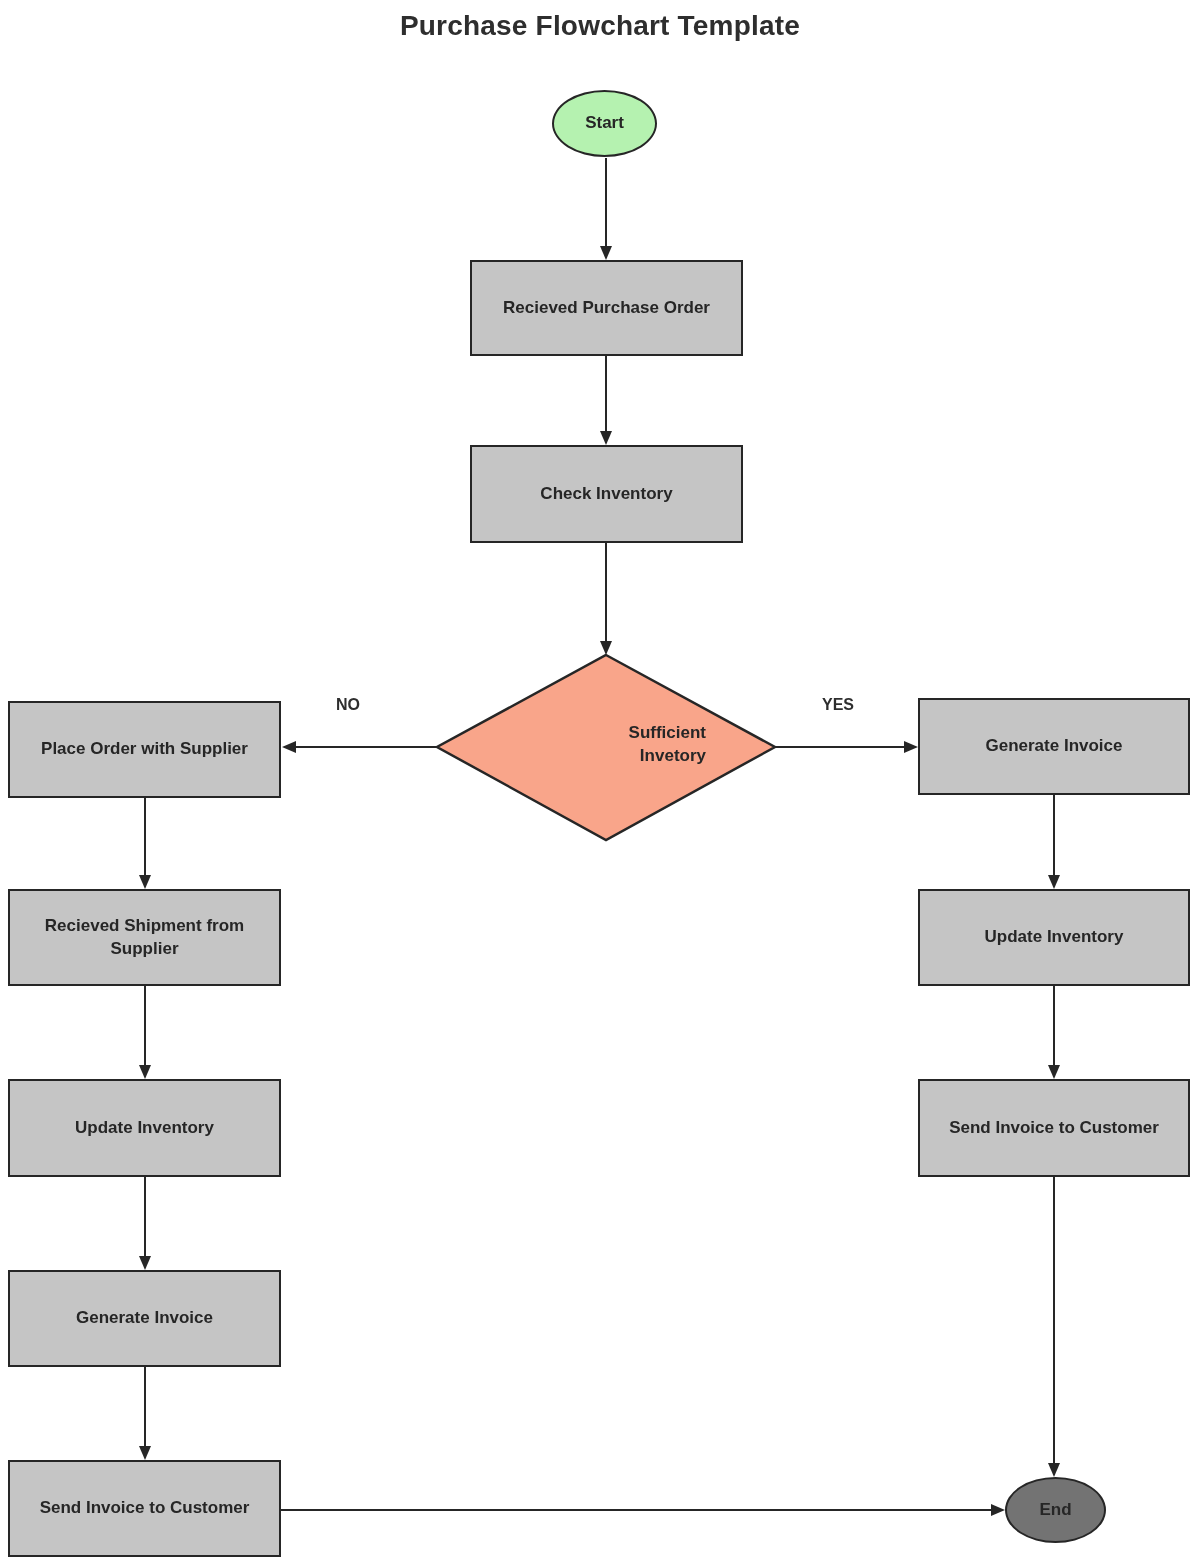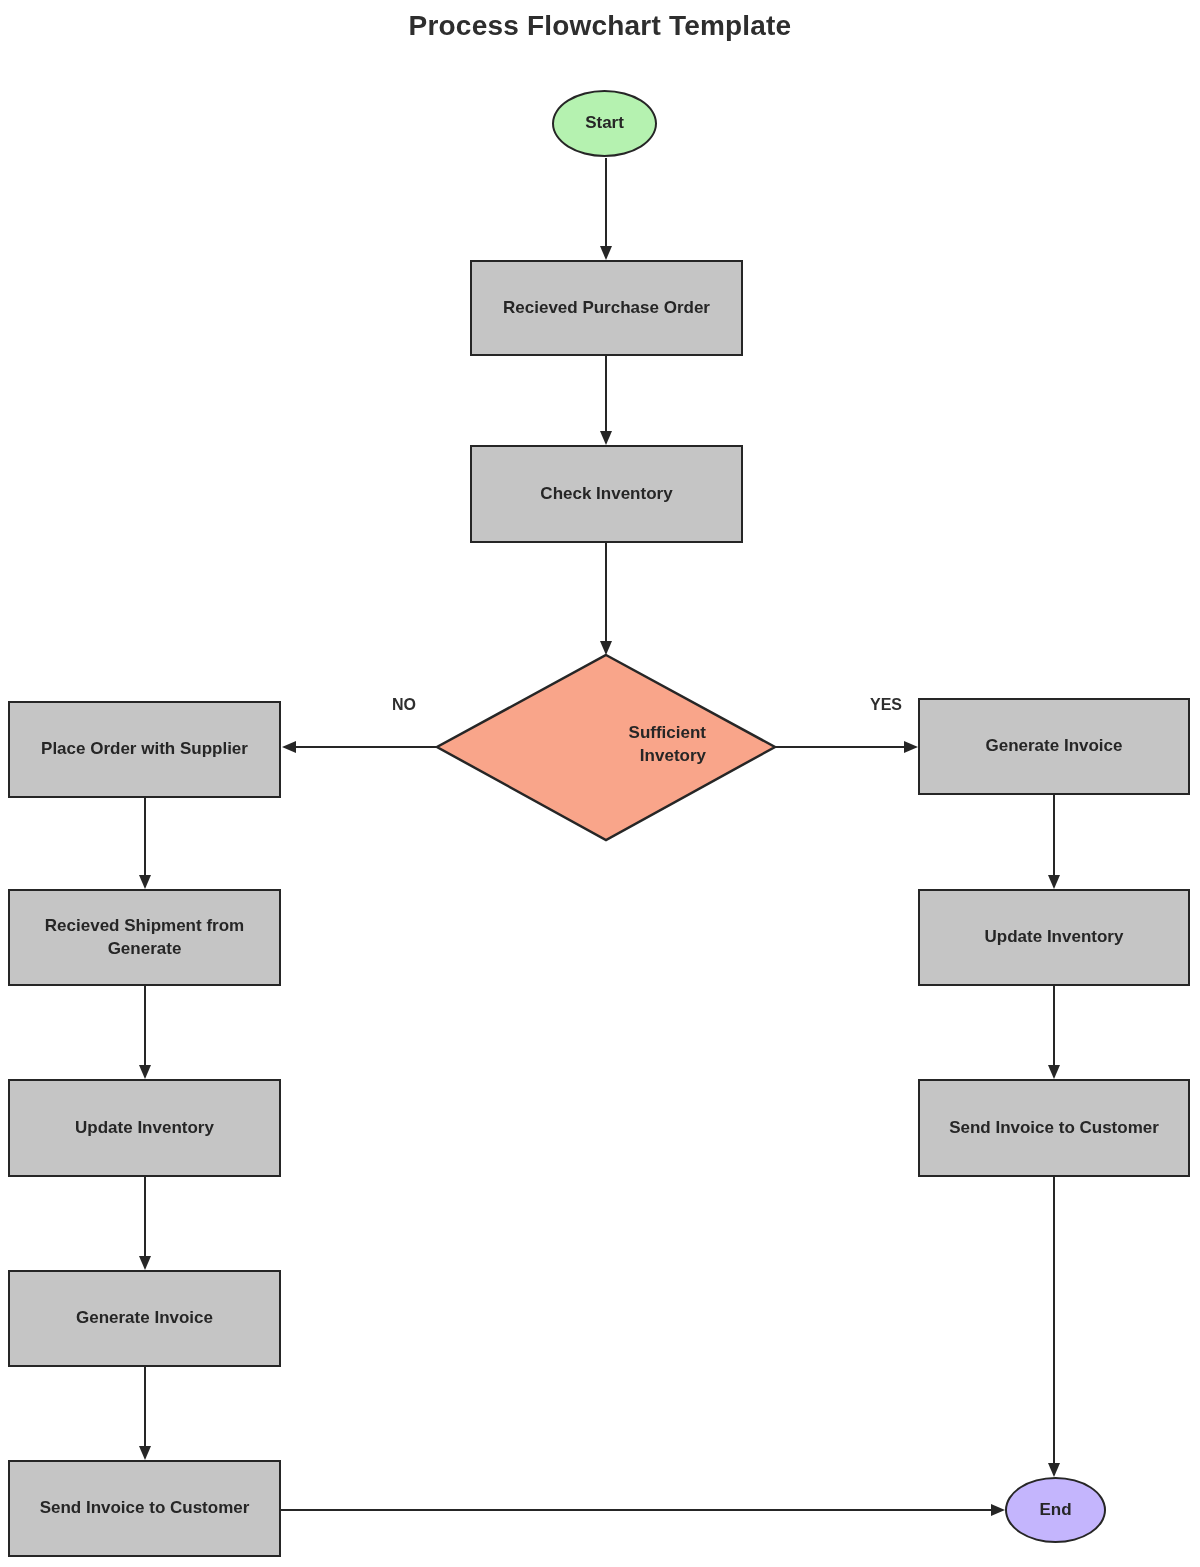--- a/index.html
+++ b/index.html
@@ -49,37 +49,37 @@
     font-size: 17px;
     font-weight: bold;
     color: #262626;
     line-height: 1.35;
   }
   .terminator {
     border: 2.5px solid #262626;
     border-radius: 50%;
   }
   .terminator.start { background: #b5f2b0; }
-  .terminator.end   { background: #c4b5fd; }
+  .terminator.end   { background: #737373; }
   .decision-label {
     position: absolute;
     left: 506px; top: 722px;
     width: 200px;
     text-align: right;
     font-size: 17px;
     font-weight: bold;
     color: #262626;
     line-height: 1.35;
     white-space: pre-line;
     pointer-events: none;
   }
   .edge-label {
     position: absolute;
     width: 80px;
-    text-align: right;
+    text-align: left;
     font-size: 16px;
     font-weight: bold;
     color: #2e2e2e;
   }
   .edge-label.no  { left: 336px; top: 696px; }
   .edge-label.yes { left: 822px; top: 696px; }
 </style>
 </head>
 <body>
 
@@ -109,21 +109,21 @@
     <line x1="145" y1="1177" x2="145" y2="1265" stroke="#262626" stroke-width="2" marker-end="url(#arrow)"></line>
     <line x1="145" y1="1367" x2="145" y2="1455" stroke="#262626" stroke-width="2" marker-end="url(#arrow)"></line>
 
     <line x1="1054" y1="795" x2="1054" y2="884" stroke="#262626" stroke-width="2" marker-end="url(#arrow)"></line>
     <line x1="1054" y1="986" x2="1054" y2="1074" stroke="#262626" stroke-width="2" marker-end="url(#arrow)"></line>
     <line x1="1054" y1="1177" x2="1054" y2="1472" stroke="#262626" stroke-width="2" marker-end="url(#arrow)"></line>
 
     <line x1="281" y1="1510" x2="1000" y2="1510" stroke="#262626" stroke-width="2" marker-end="url(#arrow)"></line>
   </svg>
 
-  <div class="title">Process Flowchart Template</div>
+  <div class="title">Purchase Flowchart Template</div>
 
   <div class="node terminator start" style="left:552px; top:90px; width:105px; height:67px;">
     <span class="label">Start</span>
   </div>
 
   <div class="node process" style="left:470px; top:445px; width:273px; height:98px;">
     <span class="label">Check Inventory</span>
   </div>
 
   <div class="node process" style="left:470px; top:260px; width:273px; height:96px;">
@@ -133,21 +133,21 @@
   <div class="decision-label">Sufficient
 Invetory</div>
   <div class="edge-label no">NO</div>
   <div class="edge-label yes">YES</div>
 
   <div class="node process" style="left:8px; top:701px; width:273px; height:97px;">
     <span class="label">Place Order with Supplier</span>
   </div>
 
   <div class="node process" style="left:8px; top:889px; width:273px; height:97px;">
-    <span class="label">Recieved Shipment from Generate</span>
+    <span class="label">Recieved Shipment from Supplier</span>
   </div>
 
   <div class="node process" style="left:8px; top:1079px; width:273px; height:98px;">
     <span class="label">Update Inventory</span>
   </div>
 
   <div class="node process" style="left:8px; top:1270px; width:273px; height:97px;">
     <span class="label">Generate Invoice</span>
   </div>
 

